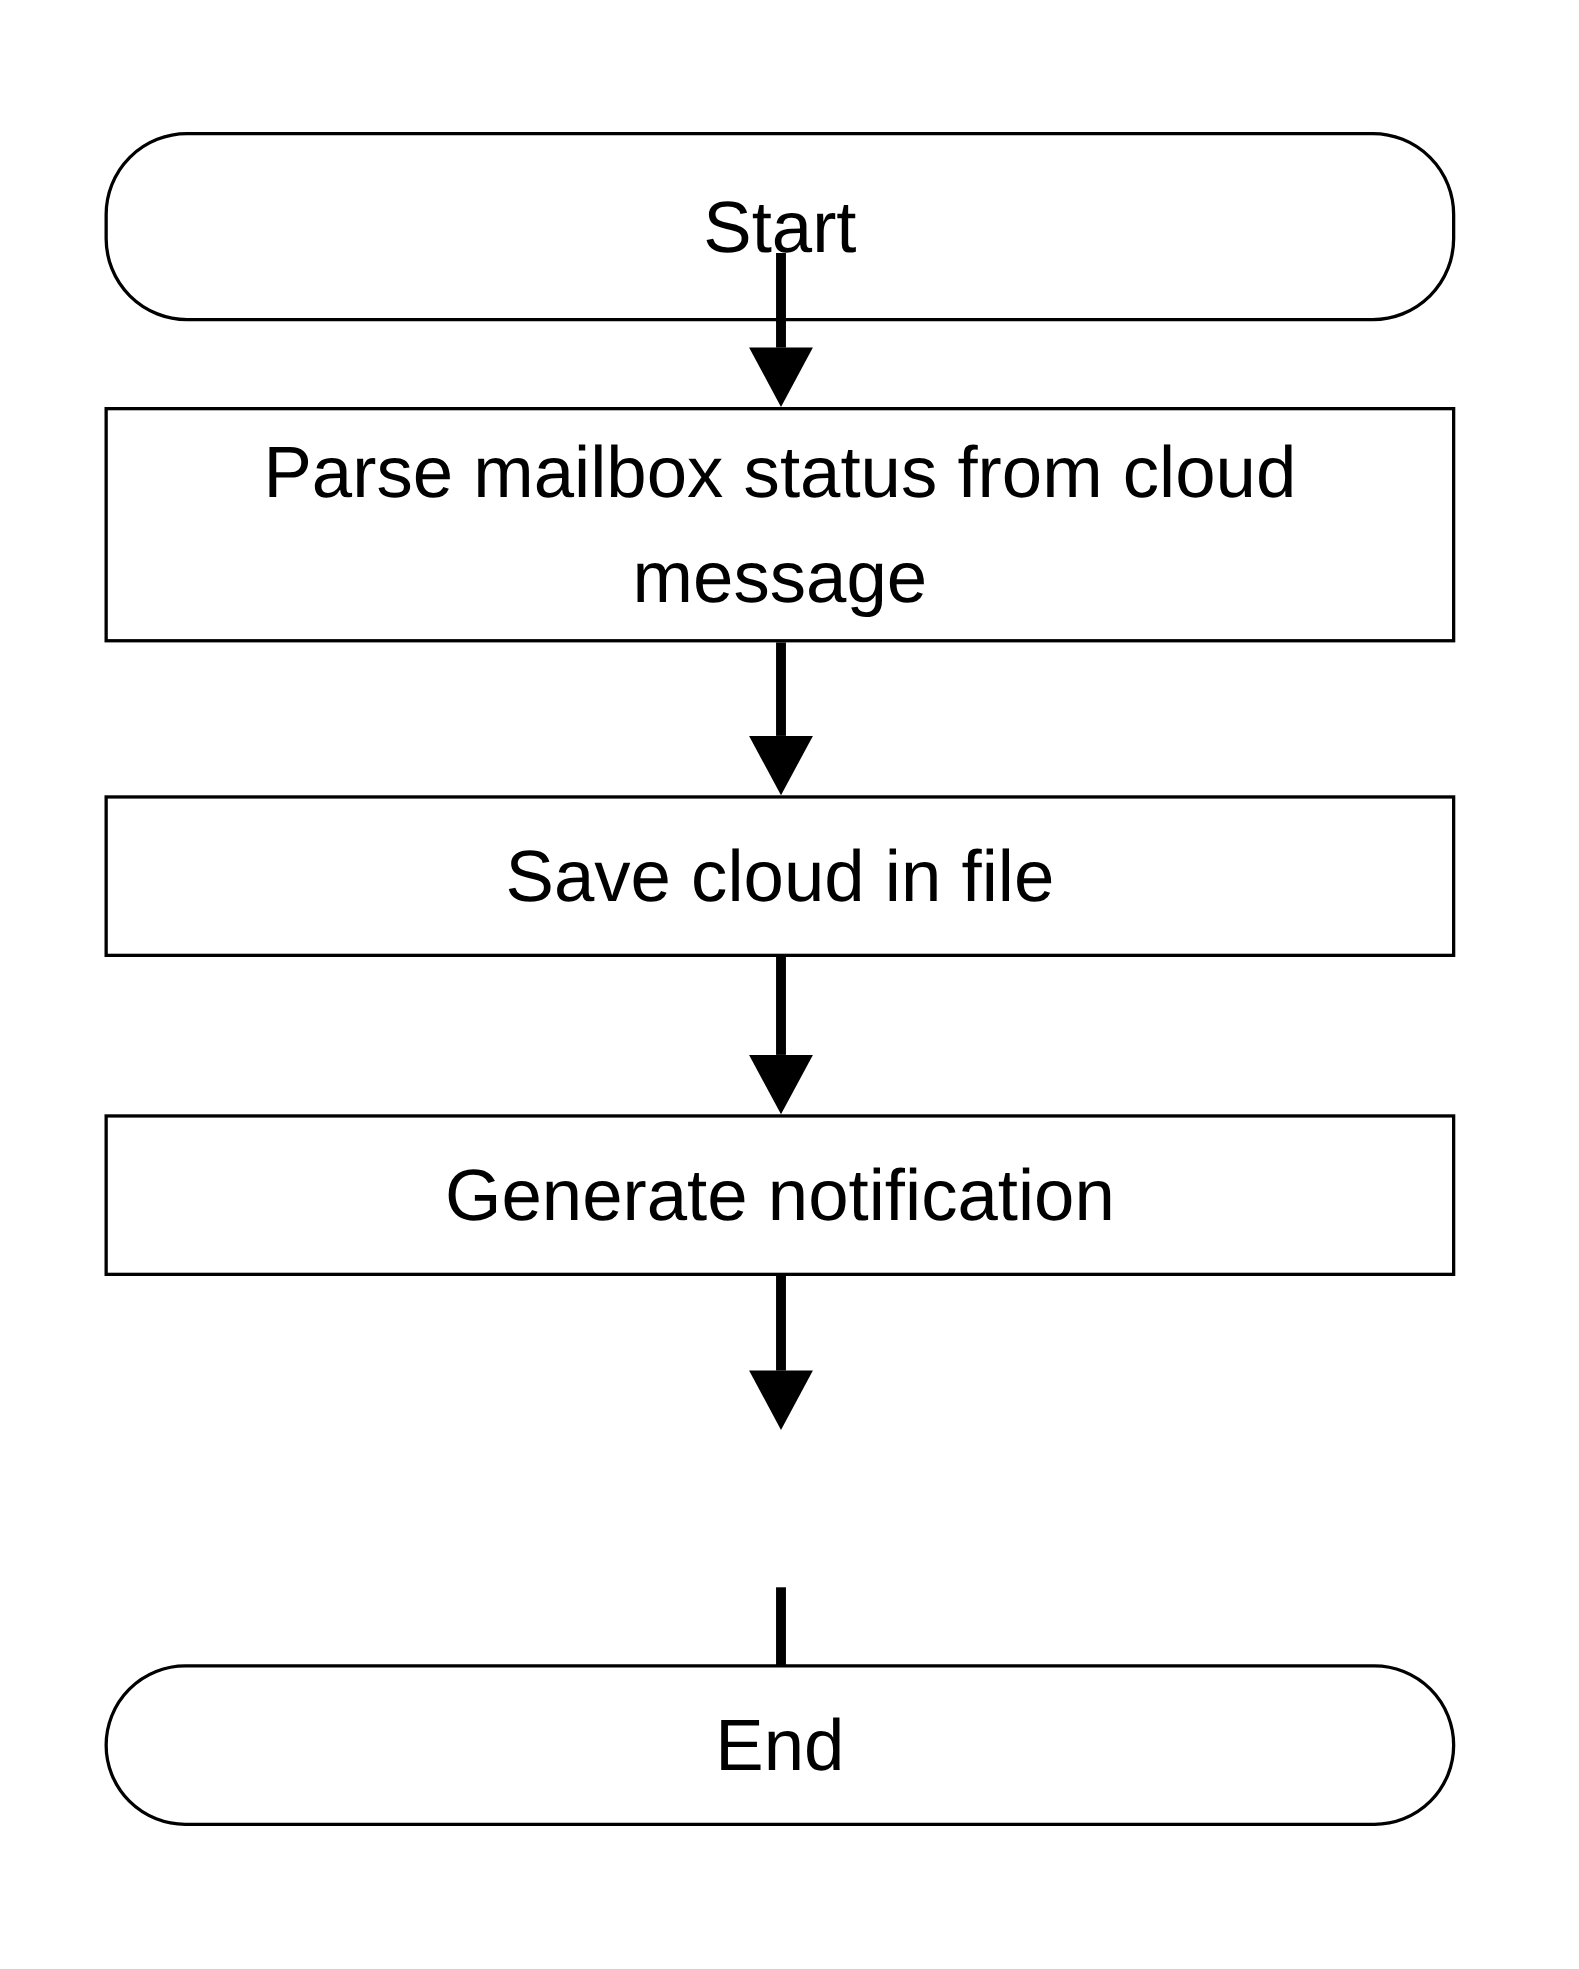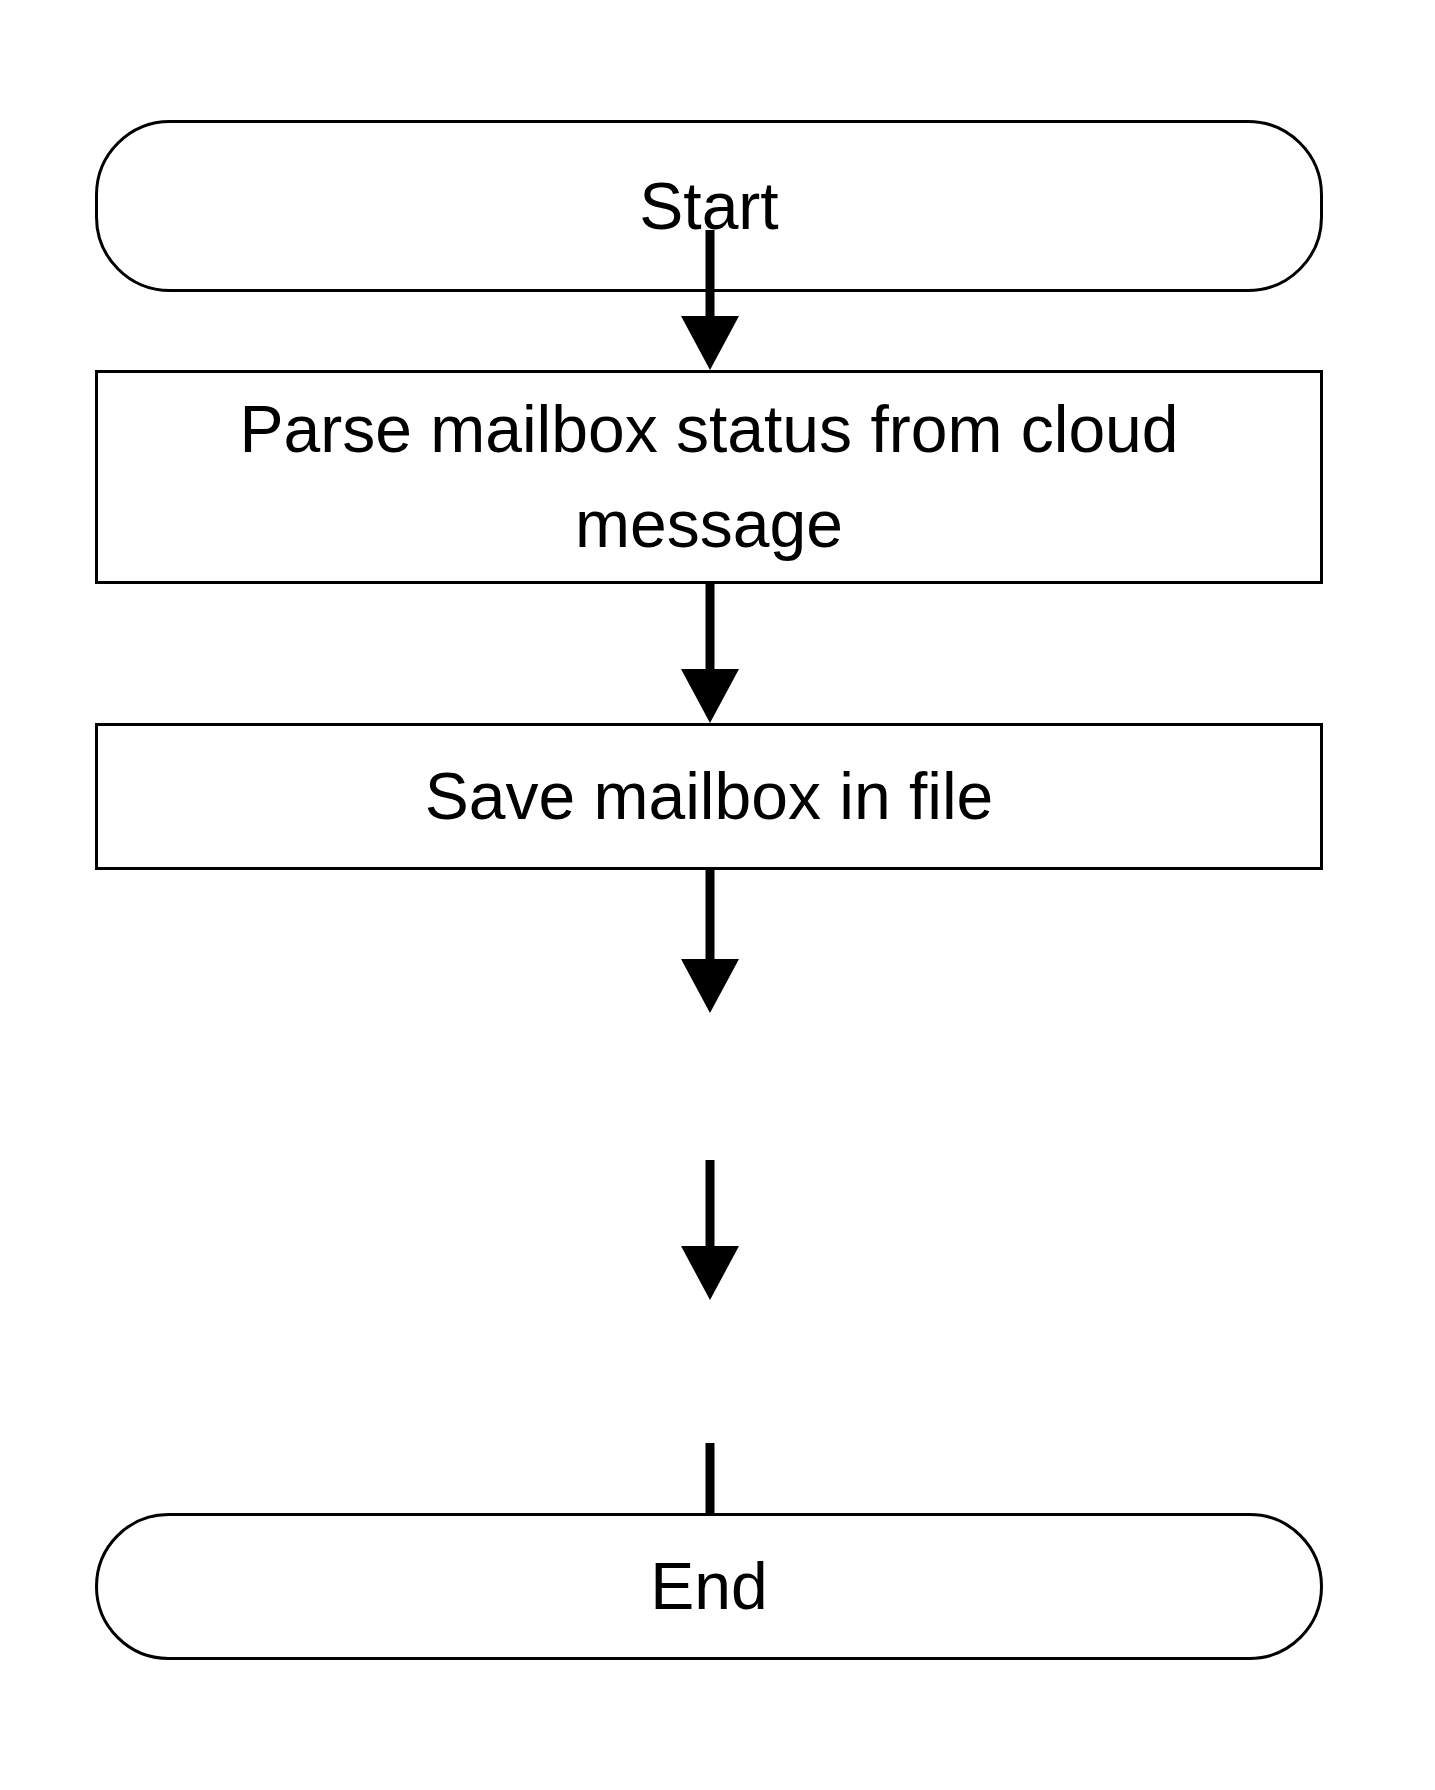--- a/index.html
+++ b/index.html
@@ -80,28 +80,31 @@
   <div class="node process" style="top: 370px; height: 214px;">
     <span class="label">Parse mailbox status from cloud message</span>
   </div>
 
   <div class="arrow" style="top: 584px; height: 139px;">
     <div class="arrow-line" style="height: 85px;"></div>
     <div class="arrow-head"></div>
   </div>
 
   <div class="node process" style="top: 723px; height: 147px;">
-    <span class="label">Save mailbox in file</span>
+    <span class="label">Save cloud in file</span>
   </div>
 
   <div class="arrow" style="top: 870px; height: 143px;">
     <div class="arrow-line" style="height: 89px;"></div>
     <div class="arrow-head"></div>
   </div>
 
+  <div class="node process" style="top: 1013px; height: 147px;">
+    <span class="label">Generate notification</span>
+  </div>
 
   <div class="arrow" style="top: 1160px; height: 140px;">
     <div class="arrow-line" style="height: 86px;"></div>
     <div class="arrow-head"></div>
   </div>
 
 
   <div class="arrow" style="top: 1443px; height: 142px;">
     <div class="arrow-line" style="height: 88px;"></div>
     <div class="arrow-head"></div>

